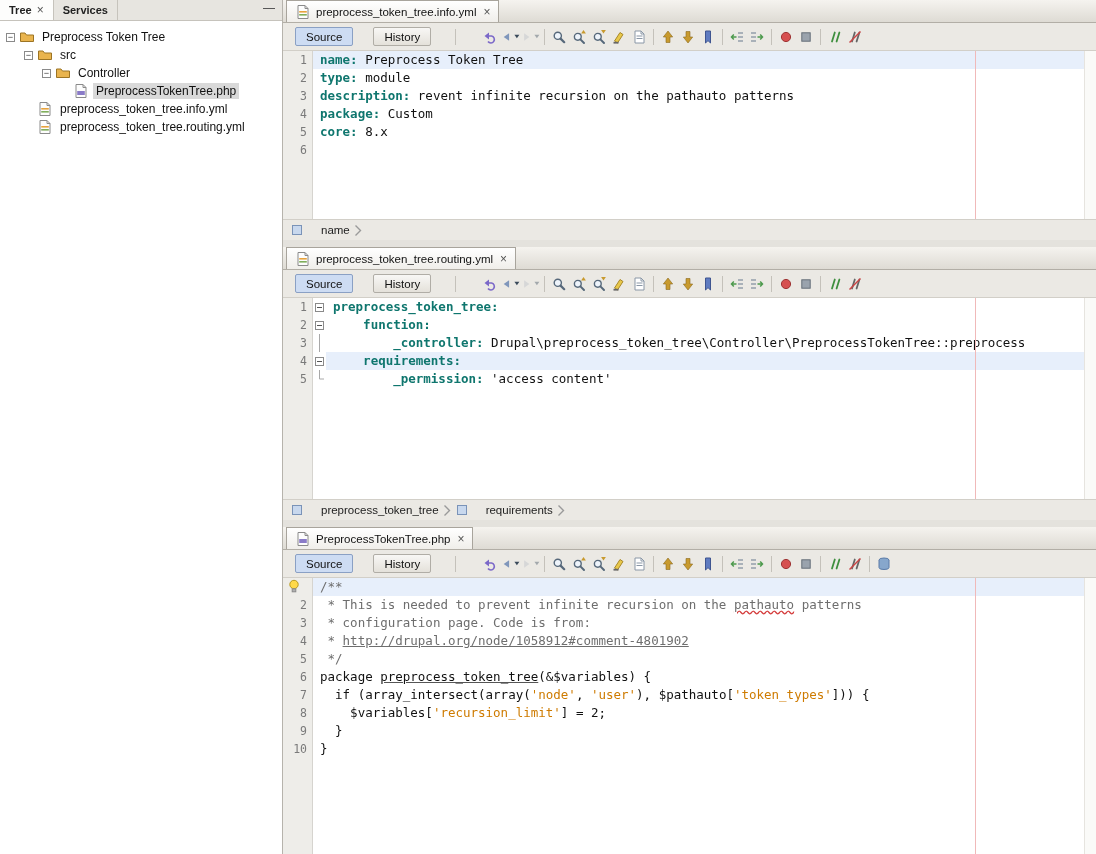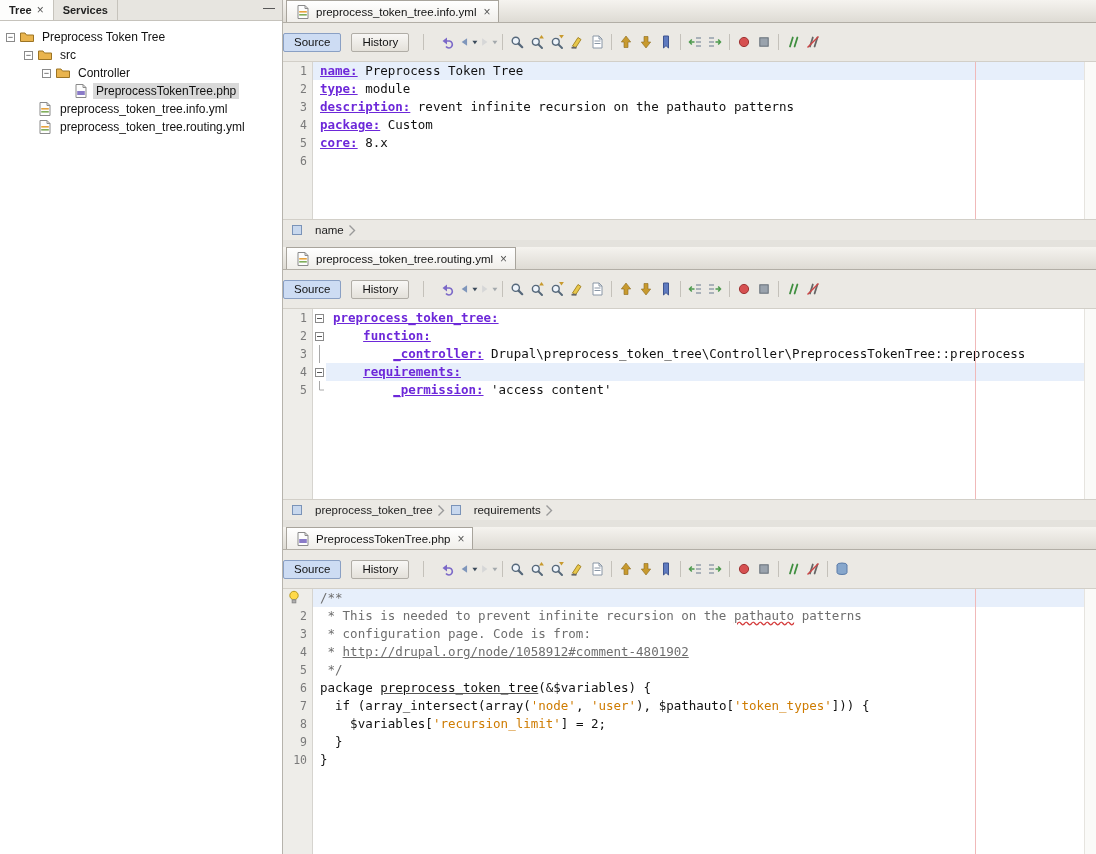--- a/index.html
+++ b/index.html
@@ -24,49 +24,49 @@
   
   .editors { flex: 1; display: flex; flex-direction: column; background: #e4e2dd; }
   .hsplit { height: 7px; flex: none; background: #e4e2dd; }
   .editor-pane { display: flex; flex-direction: column; background: #fff; overflow: hidden; }
 
   .tab-row { height: 23px; flex: none; background: linear-gradient(#f5f3ef, #dedbd4); border-bottom: 1px solid #b2aea6; display: flex; align-items: flex-end; padding-left: 3px; }
   .etab { height: 22px; display: flex; align-items: center; gap: 5px; padding: 0 8px; background: linear-gradient(#ffffff, #f0eeea); border: 1px solid #a8a49c; border-bottom: none; font-size: 11.5px; color: #111; }
   .etab .close { color: #555; font-size: 12px; margin-left: 2px; }
   .etab .ticon { margin-right: 0; }
 
-  .toolbar { height: 39px; flex: none; background: #ebe9e4; border-bottom: 1px solid #d2cfc8; display: flex; align-items: center; padding: 0 0; gap: 10px; }
+  .toolbar { height: 28px; flex: none; background: #ebe9e4; border-bottom: 1px solid #d2cfc8; display: flex; align-items: center; padding: 0 12px; gap: 20px; }
   .tb-btn { height: 19px; padding: 0 10px; font-size: 11.5px; font-family: "Liberation Sans", sans-serif; color: #111; border: 1px solid #b0ada6; background: linear-gradient(#f8f7f5, #e4e1da); border-radius: 2px; }
   .tb-btn.selected { background: #cddcf3; border-color: #8aa0c4; }
   .tb-sep { width: 1px; height: 16px; background: #c4c1ba; margin: 0 4px; flex: none; }
   .tb-icon { width: 20px; height: 20px; display: inline-flex; align-items: center; justify-content: center; gap: 1px; flex: none; }
   .tb-icon.disabled { opacity: 0.4; }
 
   .code-wrap { flex: 1; position: relative; overflow: hidden; background: #fff; font-family: "DejaVu Sans Mono", "Liberation Mono", monospace; font-size: 12.5px; }
   .gutter-bg { position: absolute; left: 0; top: 0; bottom: 0; width: 30px; background: #eeede9; border-right: 1px solid #d6d4cf; }
   .rows { position: relative; z-index: 1; }
   .crow { display: flex; height: 18px; line-height: 18px; }
   .gcell { width: 30px; flex: none; text-align: right; padding-right: 6px; color: #7a7a7a; font-size: 11.5px; }
   .gcell.bulb { text-align: left; padding-left: 3px; }
   .fcell { width: 13px; flex: none; display: flex; align-items: center; justify-content: center; }
   .ltext { white-space: pre; padding-left: 7px; flex: 1; color: #111; }
   .crow.active .ltext { background: #e7effb; }
   .margin-line { position: absolute; top: 0; bottom: 0; left: 692px; width: 1px; background: #f0b9b9; z-index: 2; pointer-events: none; }
   .stripe { position: absolute; right: 0; top: 0; bottom: 0; width: 12px; background: #fafaf8; border-left: 1px solid #e6e4df; z-index: 3; }
 
-  .t-key { color: #6d28d9; font-weight: bold; text-decoration: underline; }
+  .t-key { color: #0f766e; font-weight: bold; }
   .t-plain { color: #111; }
   .t-str { color: #ce7b00; }
   .t-com { color: #6e6e6e; }
   .t-com-err { color: #6e6e6e; text-decoration-line: underline; text-decoration-style: wavy; text-decoration-color: #d43b3b; text-align: center; }
   .t-com-link { color: #6e6e6e; text-decoration: underline; }
   .t-fn-err { color: #111; text-decoration: underline; text-decoration-color: #555; }
 
   .crumbs { height: 21px; flex: none; background: #ebe9e4; border-top: 1px solid #d2cfc8; display: flex; align-items: center; padding: 0 6px; gap: 2px; font-size: 11.5px; color: #222; }
-  .crumb { display: flex; align-items: center; gap: 12px; padding: 0 2px; }
+  .crumb { display: flex; align-items: center; gap: 18px; padding: 0 2px; }
 </style>
 </head>
 <body>
 
 <div class="app">
 
   <aside class="left-panel">
     <div class="panel-tabs">
       <div class="ptab active">
         <span>Tree</span>

